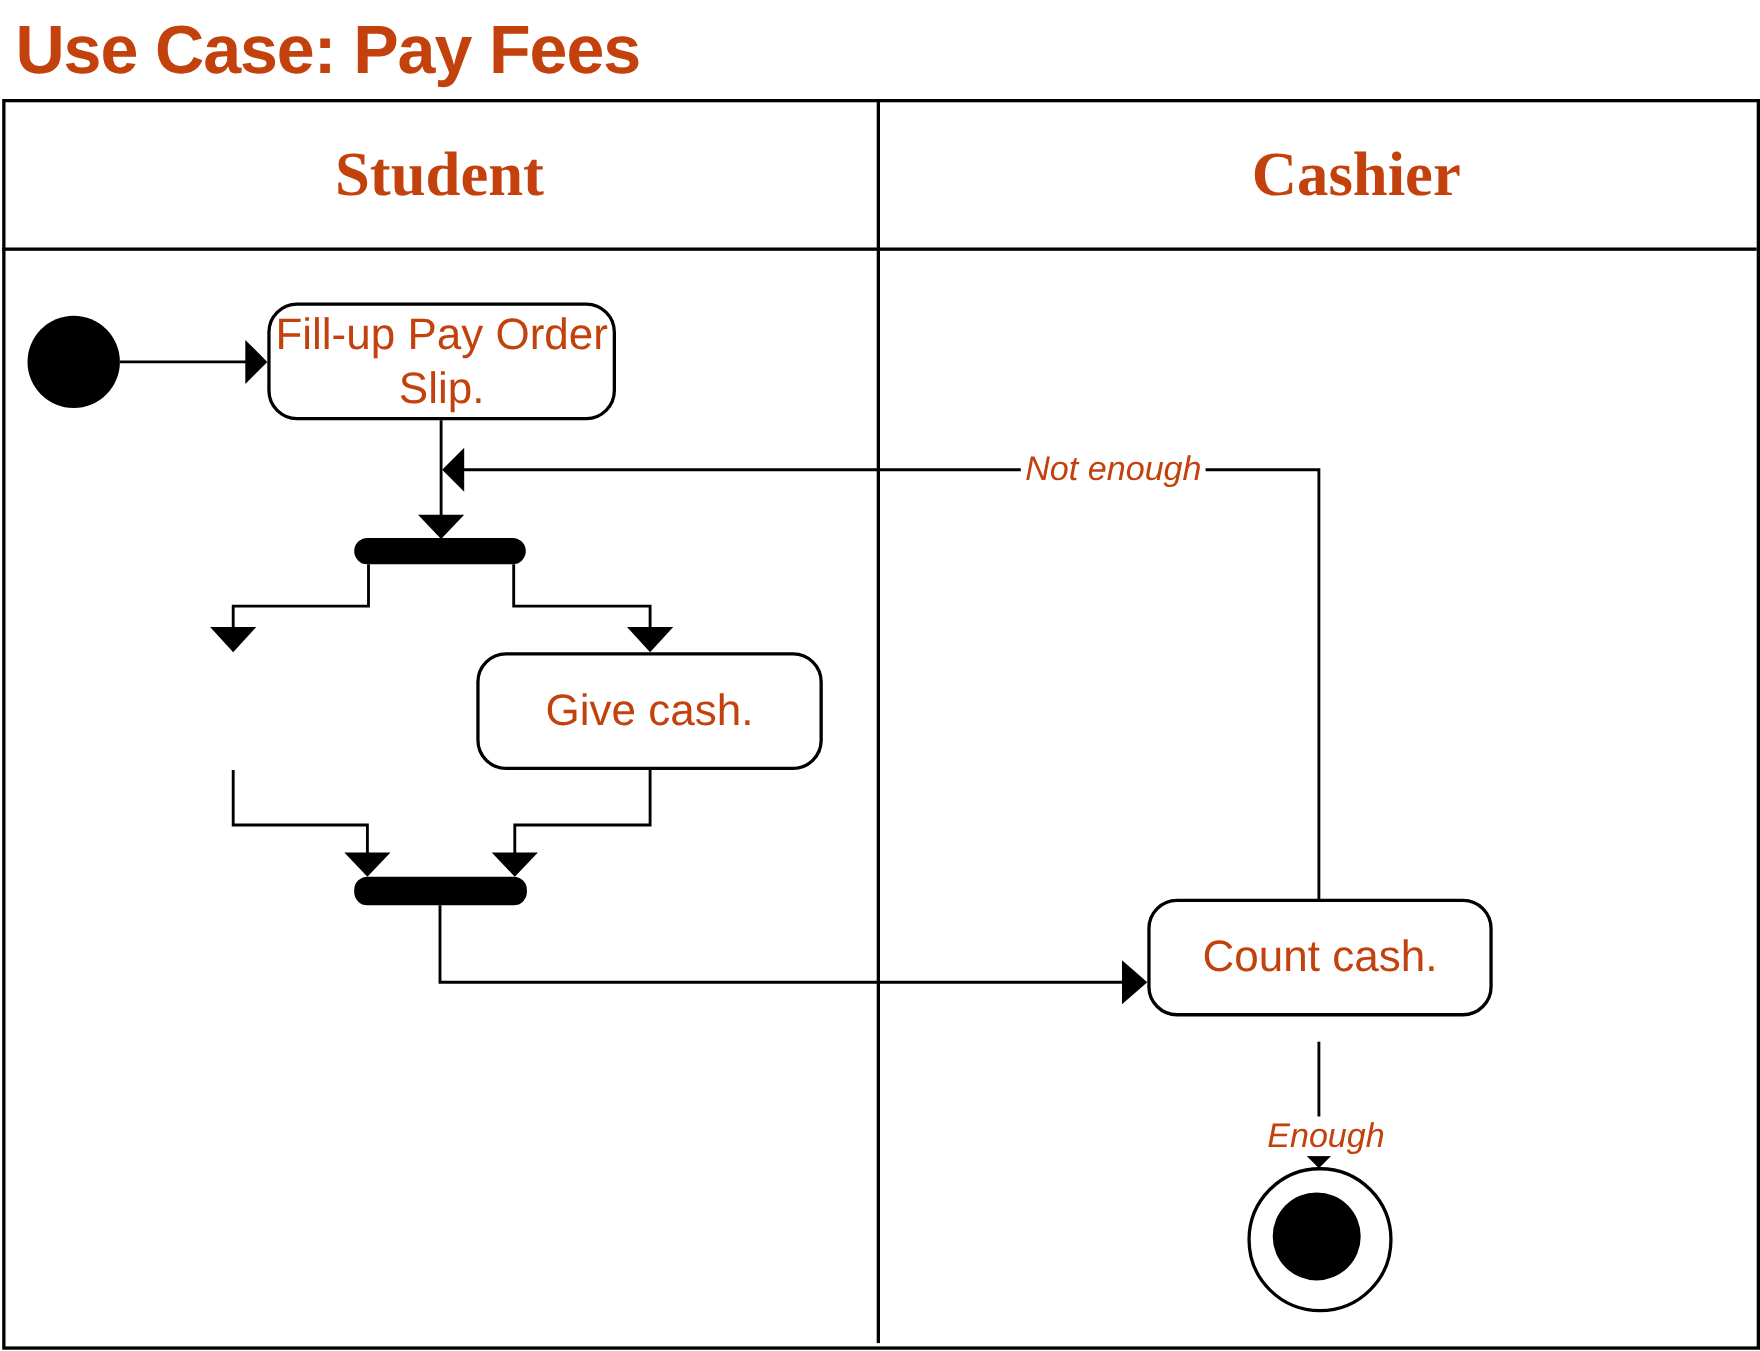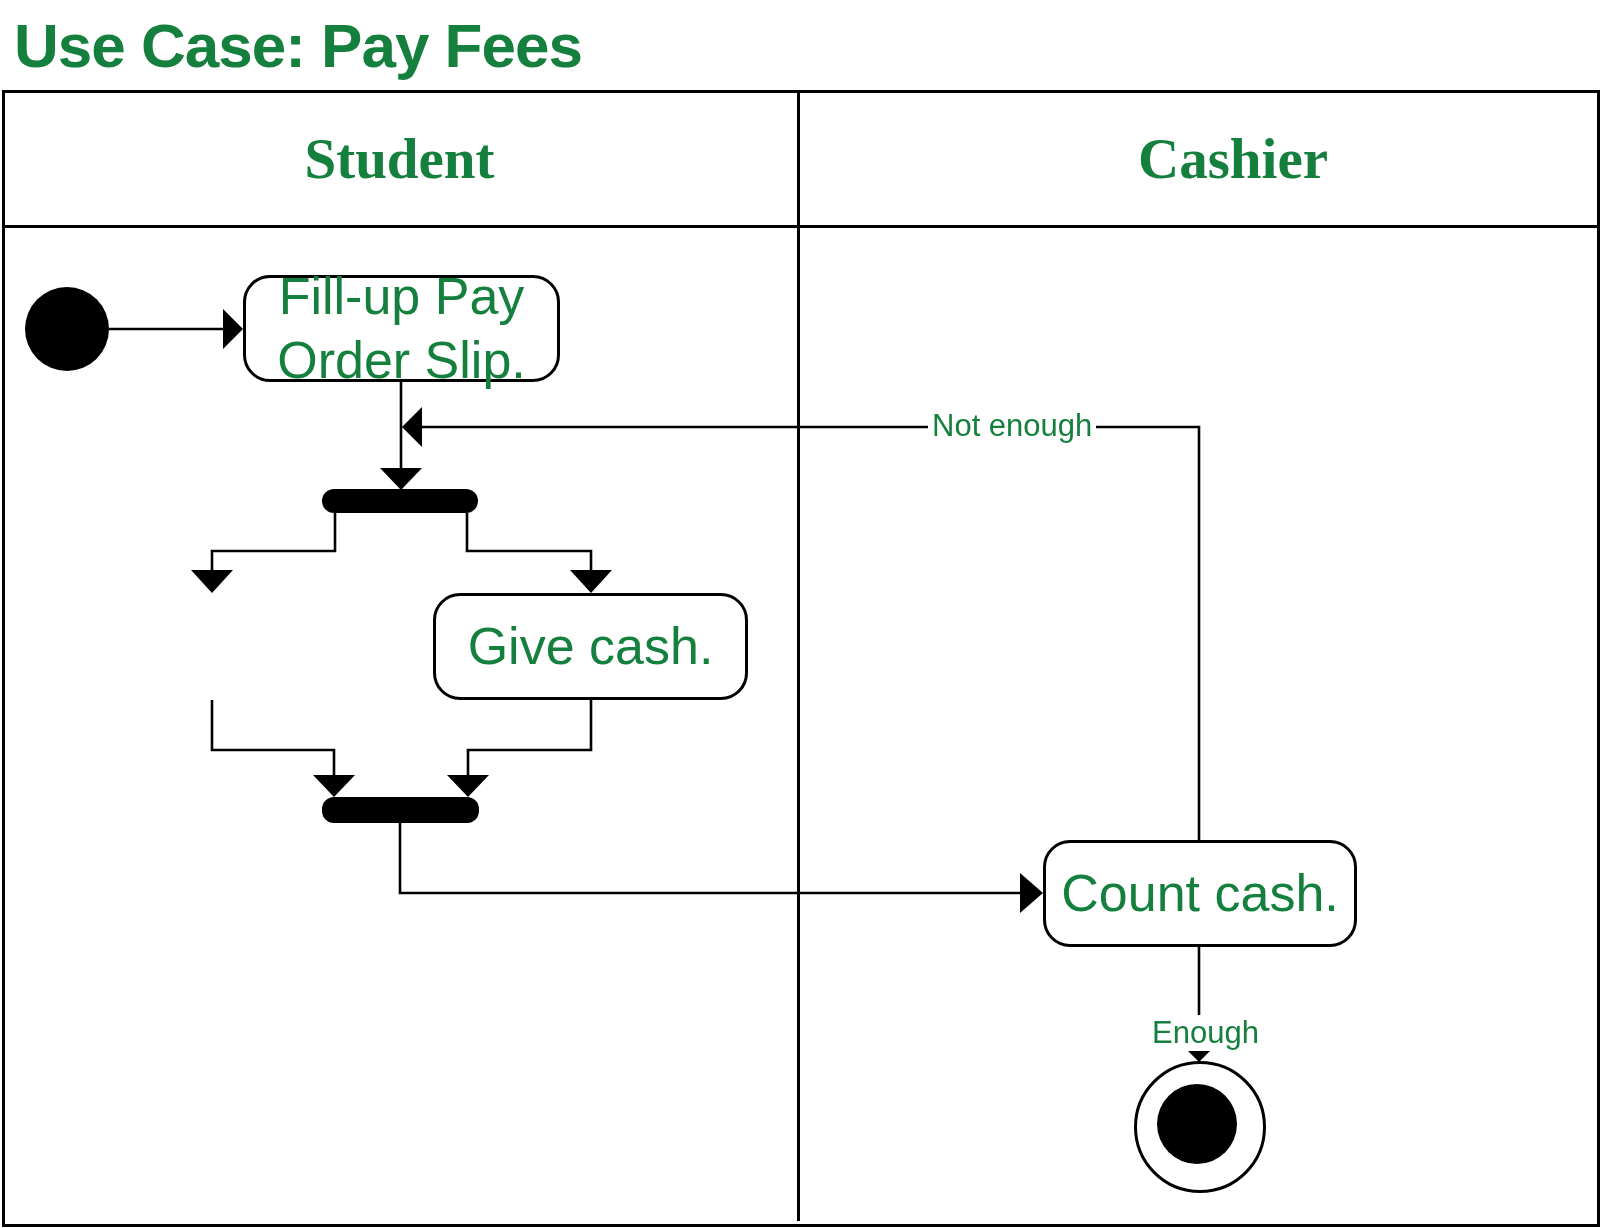--- a/index.html
+++ b/index.html
@@ -1,21 +1,21 @@
 <!DOCTYPE html>
 <html><head>
 <meta charset="utf-8">
 <style>
   html,body{margin:0;padding:0;background:#ffffff;}
   #stage{
     position:relative;
     width:1600px;height:1228px;
     background:#ffffff;
     font-family:"Liberation Sans", sans-serif;
-    color:#15803d;
+    color:#c2410c;
     overflow:hidden;
   }
   .abs{position:absolute;}
   #page-title{
     left:14px;top:10px;
     font-size:62px;font-weight:bold;letter-spacing:-1px;
     white-space:nowrap;
   }
   
   #lane-frame{
@@ -33,27 +33,27 @@
     display:flex;align-items:center;justify-content:center;
     font-size:57px;font-weight:bold;font-family:Liberation Serif, serif;
   }
   #lane-header-student{left:2px;width:795px;}
   #lane-header-cashier{left:800px;width:794px;padding-left:36px;}
 
   
   .activity{
     border:3px solid #000;border-radius:27px;background:#fff;
     display:flex;align-items:center;justify-content:center;
-    text-align:center;font-size:52px;line-height:1.22;
+    text-align:center;font-size:40px;line-height:1.22;
     z-index:2;padding:0 2px;box-sizing:border-box;
   }
   #node-fill-up{left:243px;top:275px;width:317px;height:107px;}
   #node-present{left:53px;top:593px;width:315px;height:107px;}
   #node-give-cash{left:433px;top:593px;width:315px;height:107px;}
-  #node-count-cash{left:1043px;top:840px;width:314px;height:107px;align-items:center;}
+  #node-count-cash{left:1043px;top:817px;width:314px;height:107px;align-items:center;}
 
   
   #initial-node{
     left:25px;top:287px;width:84px;height:84px;
     background:#000;border-radius:50%;z-index:2;
   }
   #final-node-outer{
     left:1134px;top:1061px;width:126px;height:126px;
     border:3px solid #000;border-radius:50%;background:#fff;z-index:2;
   }
@@ -64,21 +64,21 @@
 
   
   .sync-bar{background:#000;border-radius:12px;z-index:2;}
   #fork-bar{left:322px;top:489px;width:156px;height:24px;}
   #join-bar{left:322px;top:797px;width:157px;height:26px;}
 
   
   .edge-label{
     background:#fff;font-size:31px;line-height:1.1;
     padding:1px 4px;z-index:3;white-space:nowrap;
-    display:flex;align-items:center;justify-content:center;
+    display:flex;align-items:center;justify-content:center;font-style:italic;
   }
   #label-not-enough{left:928px;top:408px;}
   #label-enough{left:1148px;top:988px;margin-top:27px;}
 
   #connector-layer{left:0;top:0;width:1600px;height:1228px;z-index:1;}
 </style>
 </head>
 <body>
 
 <div id="stage">

